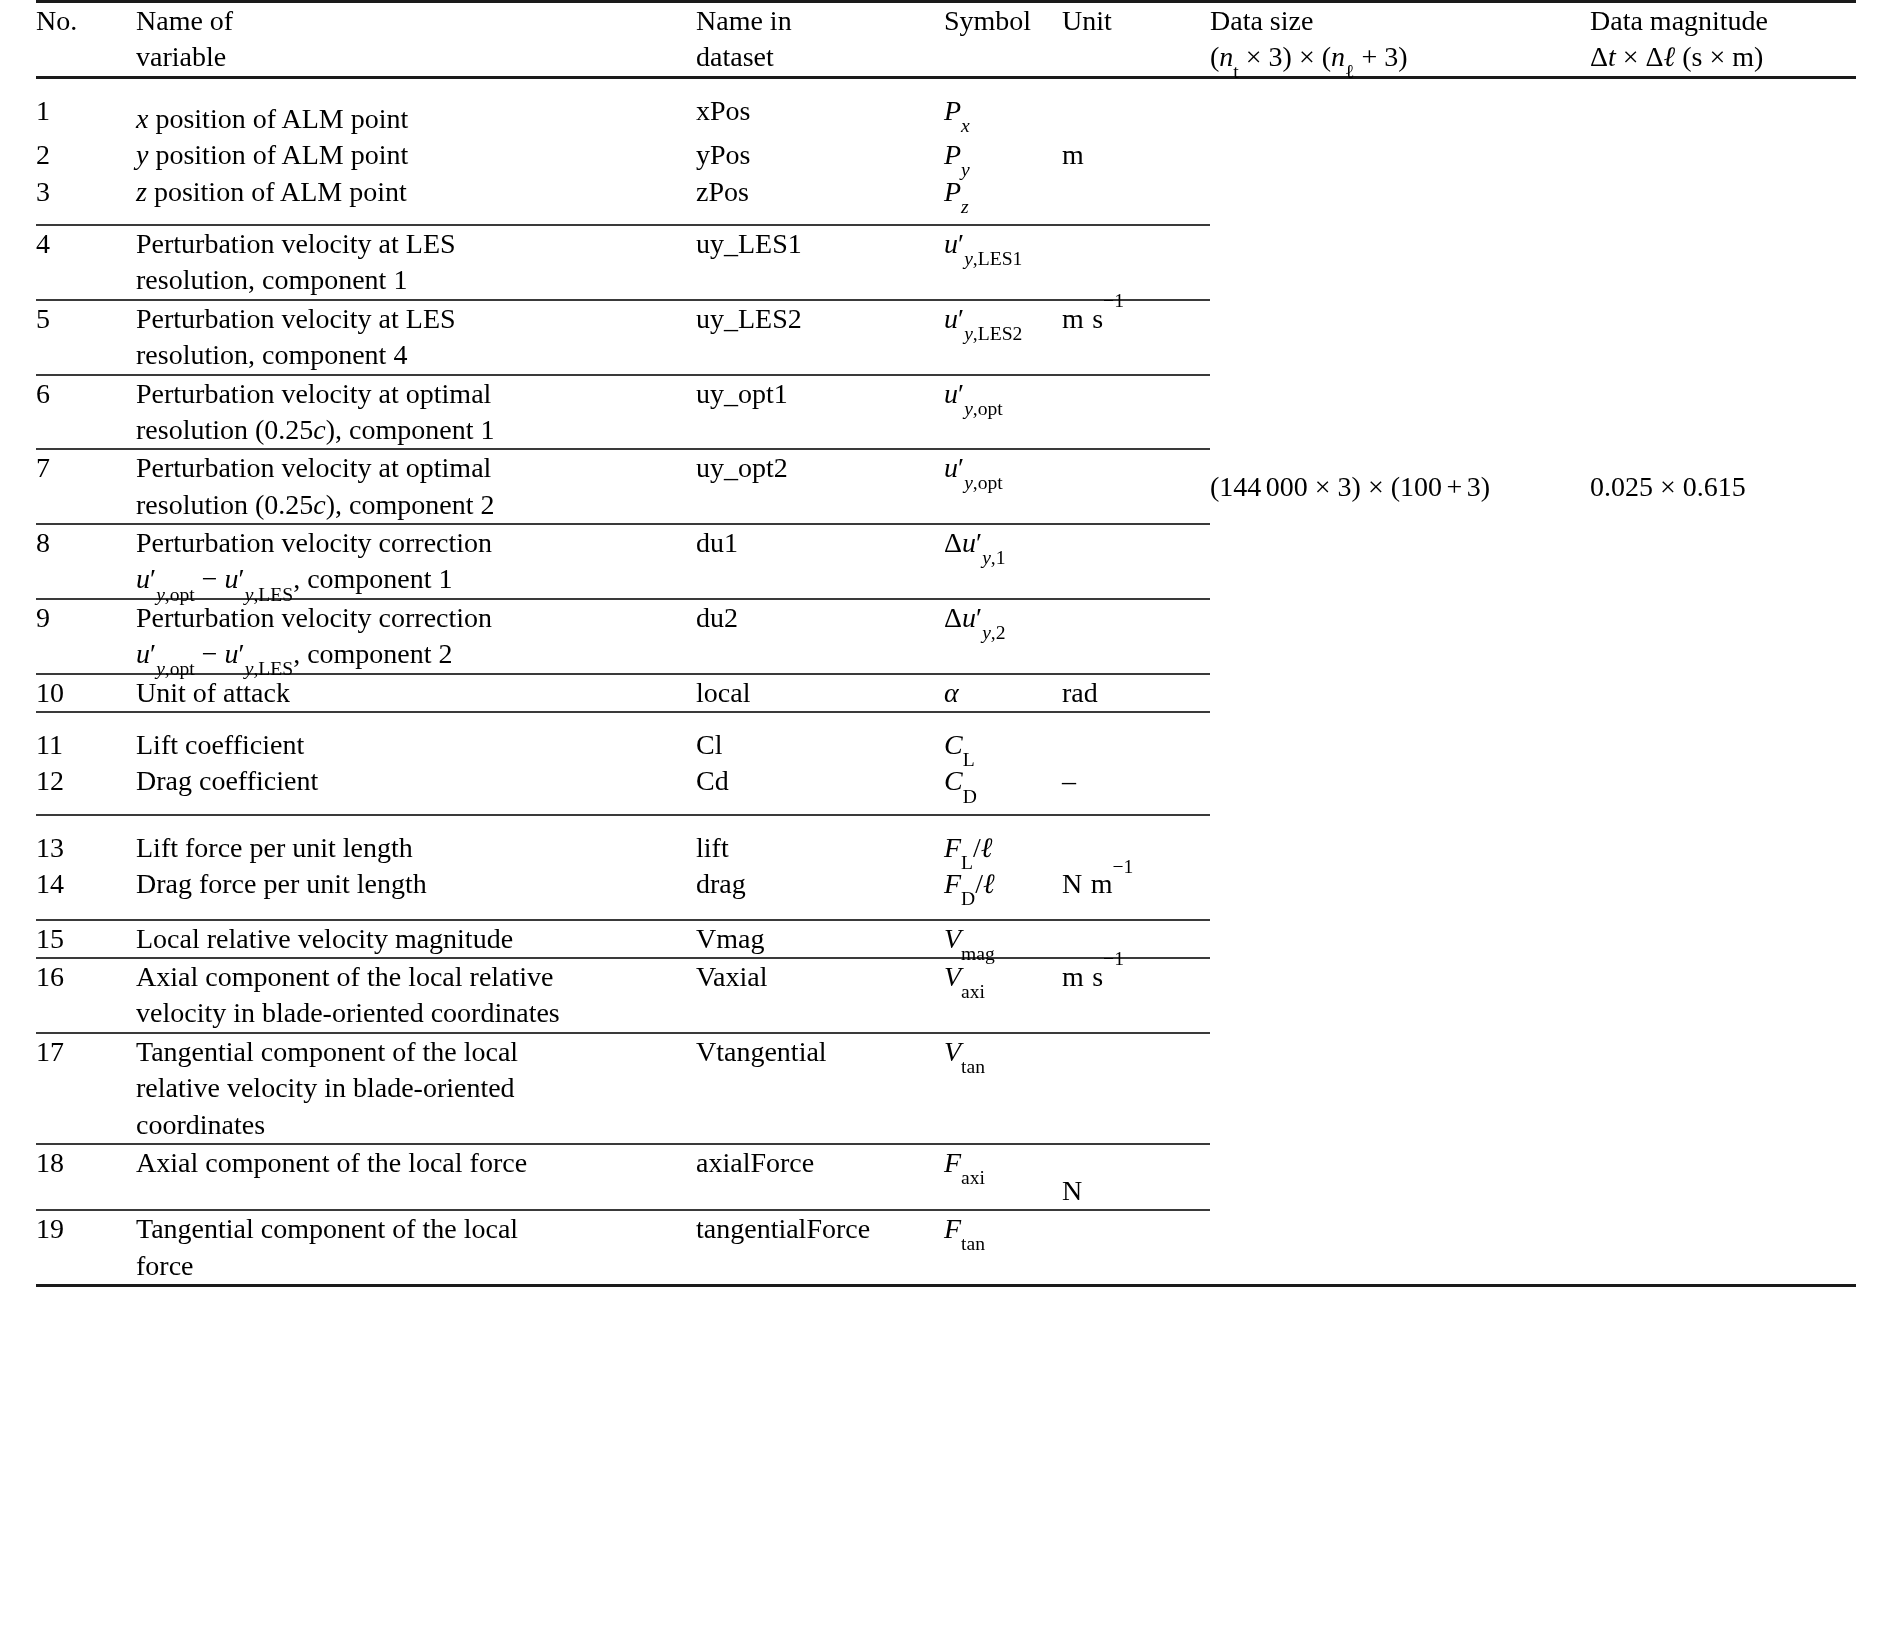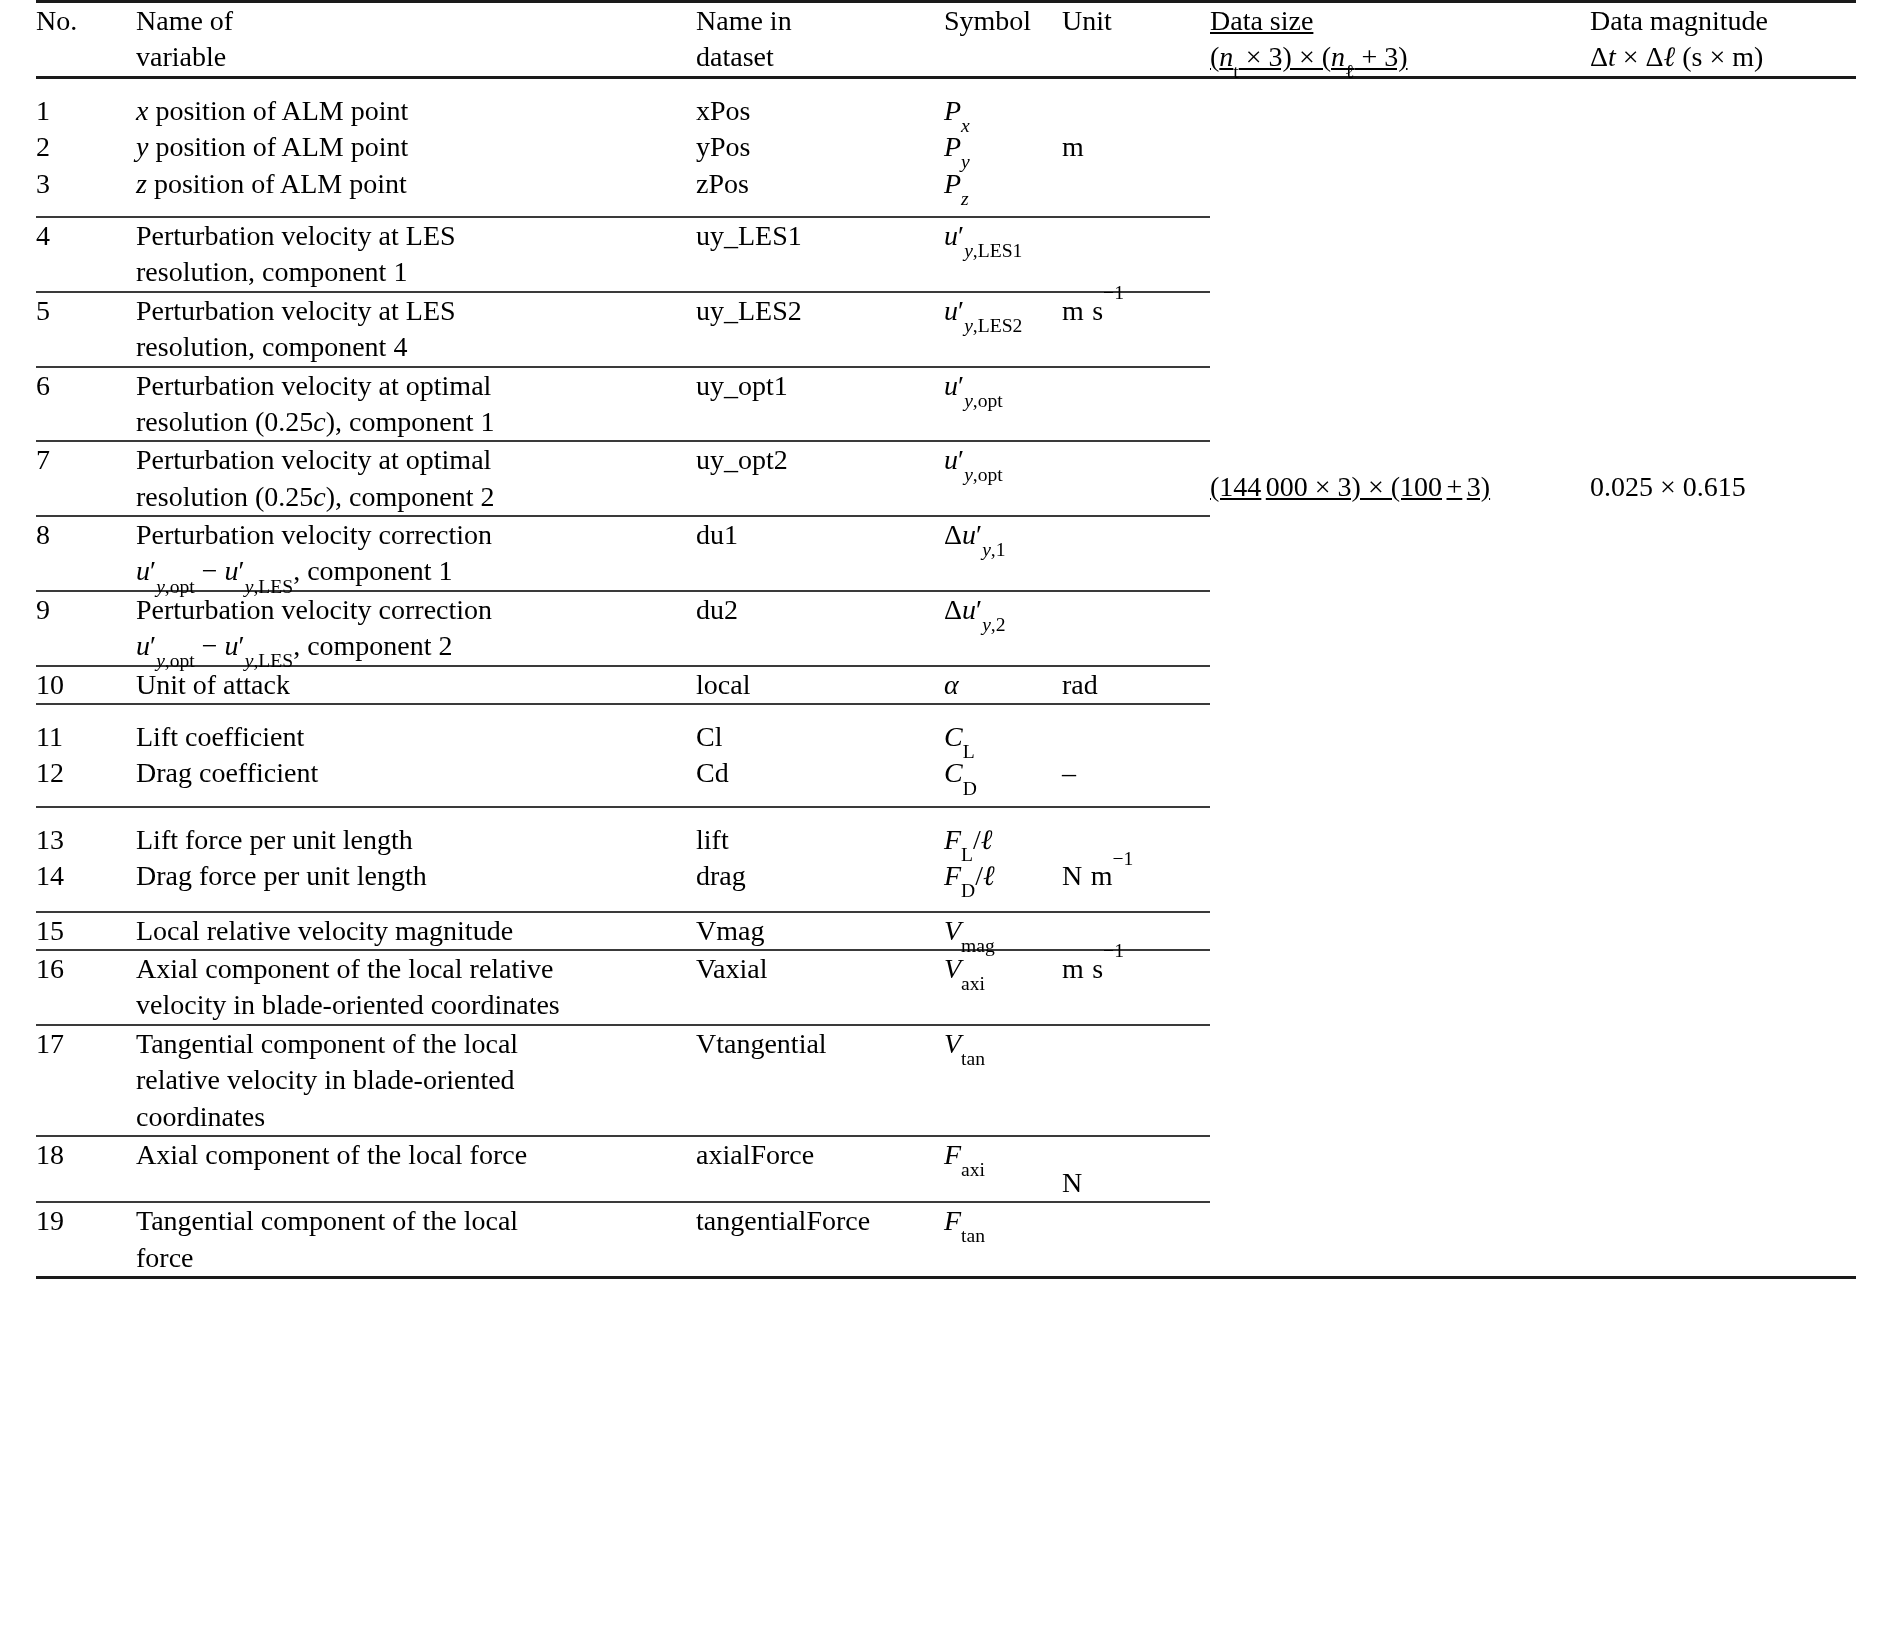--- a/index.html
+++ b/index.html
@@ -55,21 +55,21 @@
 
   
   .hdr-l1 { display:block; }
   .hdr-l2 { display:block; }
 
   .numcell { padding-left: 2px; }
   .namecell { padding-right: 14px; }
   .dscell   { }
   .symcell  { }
   .unitcell { }
-  .sizecell { text-align:left;text-decoration:underline; }
+  .sizecell { text-align:left; }
   .rescell  { text-align:left; }
 
   
   .mi { font-style: italic; }
   .prime { font-style: normal; }
   sub { font-size: 0.70em; line-height: 0; position: relative; bottom: -0.28em; font-style: normal; }
   sup { font-size: 0.70em; line-height: 0; position: relative; top: -0.52em; font-style: normal; }
   .sym { white-space: nowrap; }
   .thinsp { display:inline-block; width:0.16em; }
   .medsp  { display:inline-block; width:0.30em; }
@@ -115,21 +115,21 @@
       <span class="hdr-l2 sym">(<span class="mi">n</span><sub>t</sub> × 3) × (<span class="mi">n</span><sub>ℓ</sub> + 3)</span>
     </td>
     <td class="rescell">
       <span class="hdr-l1">Data magnitude</span>
       <span class="hdr-l2 sym">Δ<span class="mi">t</span> × Δ<span class="mi">ℓ</span> (s × m)</span>
     </td>
   </tr>
 
   <tr class="rule-head tight">
     <td class="numcell" style="padding-top:14px">1</td>
-    <td class="namecell" style="padding-top:14px"><span class="mi">x</span> position of ALM point</td>
+    <td class="namecell" style="padding-top:22px"><span class="mi">x</span> position of ALM point</td>
     <td class="dscell" style="padding-top:14px">xPos</td>
     <td class="symcell" style="padding-top:14px"><span class="sym"><span class="mi">P</span><sub class="mi">x</sub></span></td>
     <td class="unitcell" style="padding-top:14px"></td>
     <td class="sizecell" rowspan="19">
       <div style="padding-top:390px">(144<span class="thinsp"></span>000 × 3) × (100<span class="thinsp"></span>+<span class="thinsp"></span>3)</div>
     </td>
     <td class="rescell" rowspan="19">
       <div style="padding-top:390px">0.025 × 0.615</div>
     </td>
   </tr>

